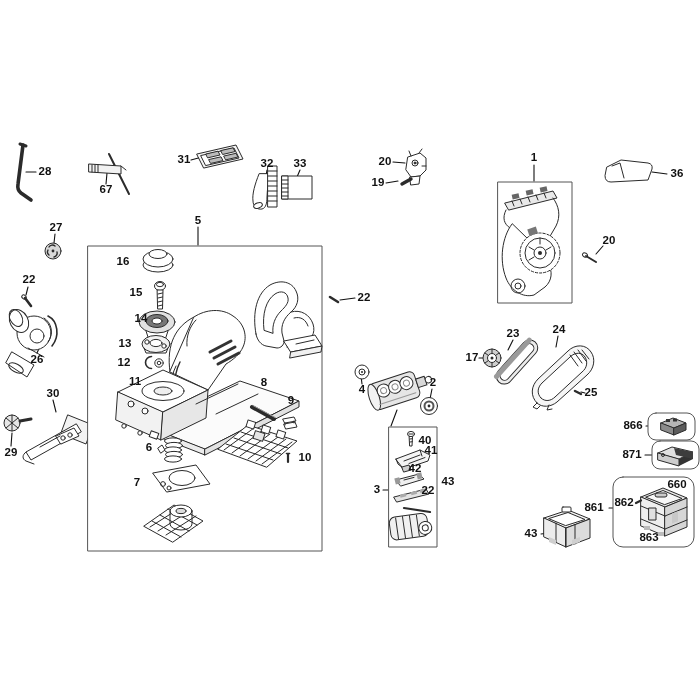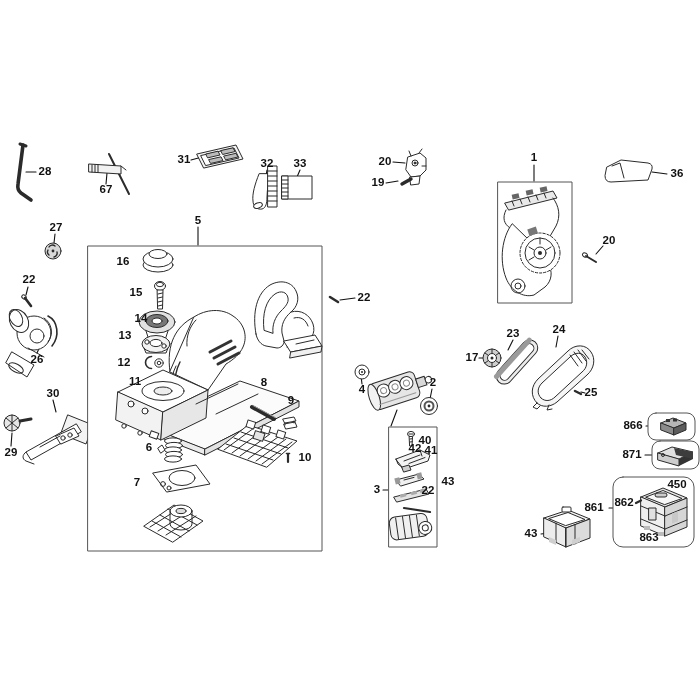--- a/index.html
+++ b/index.html
@@ -537,43 +537,43 @@
       <div class="callout" style="left: 609px; top: 241px; color: rgb(17, 17, 17);">20</div>
       <div class="callout" style="left: 56px; top: 228px; color: rgb(17, 17, 17);">27</div>
       <div class="callout" style="left: 29px; top: 280px; color: rgb(17, 17, 17);">22</div>
       <div class="callout" style="left: 37px; top: 360px; color: rgb(17, 17, 17);">26</div>
       <div class="callout" style="left: 53px; top: 394px; color: rgb(17, 17, 17);">30</div>
       <div class="callout" style="left: 11px; top: 453px; color: rgb(17, 17, 17);">29</div>
       <div class="callout" style="left: 198px; top: 221px; color: rgb(17, 17, 17);">5</div>
       <div class="callout" style="left: 123px; top: 262px; color: rgb(17, 17, 17);">16</div>
       <div class="callout" style="left: 136px; top: 293px; color: rgb(17, 17, 17);">15</div>
       <div class="callout" style="left: 121px; top: 319px; color: rgb(17, 17, 17); margin-left: 20px;">14</div>
-      <div class="callout" style="left: 125px; top: 336px; color: rgb(17, 17, 17);">13</div>
+      <div class="callout" style="left: 125px; top: 344px; color: rgb(17, 17, 17);">13</div>
       <div class="callout" style="left: 124px; top: 363px; color: rgb(17, 17, 17);">12</div>
       <div class="callout" style="left: 135px; top: 382px; color: rgb(17, 17, 17);">11</div>
       <div class="callout" style="left: 364px; top: 298px; color: rgb(17, 17, 17);">22</div>
       <div class="callout" style="left: 264px; top: 383px; color: rgb(17, 17, 17);">8</div>
       <div class="callout" style="left: 291px; top: 401px; color: rgb(17, 17, 17);">9</div>
       <div class="callout" style="left: 305px; top: 458px; color: rgb(17, 17, 17);">10</div>
       <div class="callout" style="left: 149px; top: 448px; color: rgb(17, 17, 17);">6</div>
       <div class="callout" style="left: 137px; top: 483px; color: rgb(17, 17, 17);">7</div>
       <div class="callout" style="left: 362px; top: 390px; color: rgb(17, 17, 17);">4</div>
       <div class="callout" style="left: 433px; top: 383px; color: rgb(17, 17, 17);">2</div>
       <div class="callout" style="left: 377px; top: 490px; color: rgb(17, 17, 17);">3</div>
       <div class="callout" style="left: 425px; top: 441px; color: rgb(17, 17, 17);">40</div>
       <div class="callout" style="left: 431px; top: 451px; color: rgb(17, 17, 17);">41</div>
-      <div class="callout" style="left: 395px; top: 449px; color: rgb(17, 17, 17); padding-left: 40px;">42</div>
+      <div class="callout" style="left: 395px; top: 469px; color: rgb(17, 17, 17); padding-left: 40px;">42</div>
       <div class="callout" style="left: 428px; top: 482px; color: rgb(17, 17, 17); padding-left: 40px;">43</div>
       <div class="callout" style="left: 428px; top: 491px; color: rgb(17, 17, 17);">22</div>
       <div class="callout" style="left: 472px; top: 358px; color: rgb(17, 17, 17);">17</div>
       <div class="callout" style="left: 513px; top: 334px; color: rgb(17, 17, 17);">23</div>
       <div class="callout" style="left: 559px; top: 330px; color: rgb(17, 17, 17); text-align: right;">24</div>
       <div class="callout" style="left: 591px; top: 393px; color: rgb(17, 17, 17);">25</div>
       <div class="callout" style="left: 633px; top: 426px; color: rgb(17, 17, 17);">866</div>
       <div class="callout" style="left: 632px; top: 455px; color: rgb(17, 17, 17);">871</div>
       <div class="callout" style="left: 594px; top: 508px; color: rgb(17, 17, 17);">861</div>
-      <div class="callout" style="left: 677px; top: 485px; color: rgb(17, 17, 17);">450</div>
+      <div class="callout" style="left: 677px; top: 485px; color: rgb(17, 17, 17);">660</div>
       <div class="callout" style="left: 624px; top: 503px; color: rgb(17, 17, 17);">862</div>
       <div class="callout" style="left: 649px; top: 538px; color: rgb(17, 17, 17);">863</div>
       <div class="callout" style="left: 531px; top: 534px; color: rgb(17, 17, 17);">43</div>
     </div>
 
 </div>
 
 </body></html>

